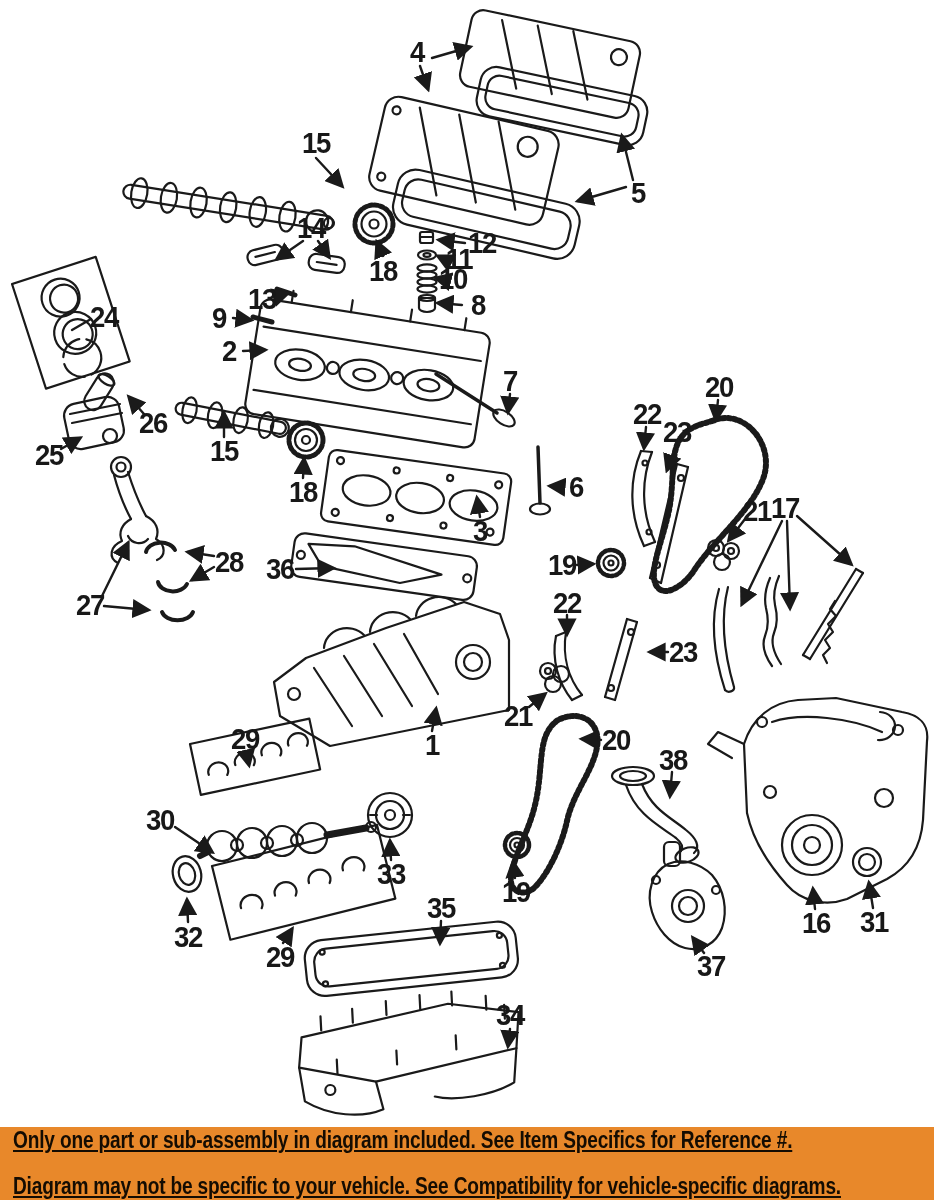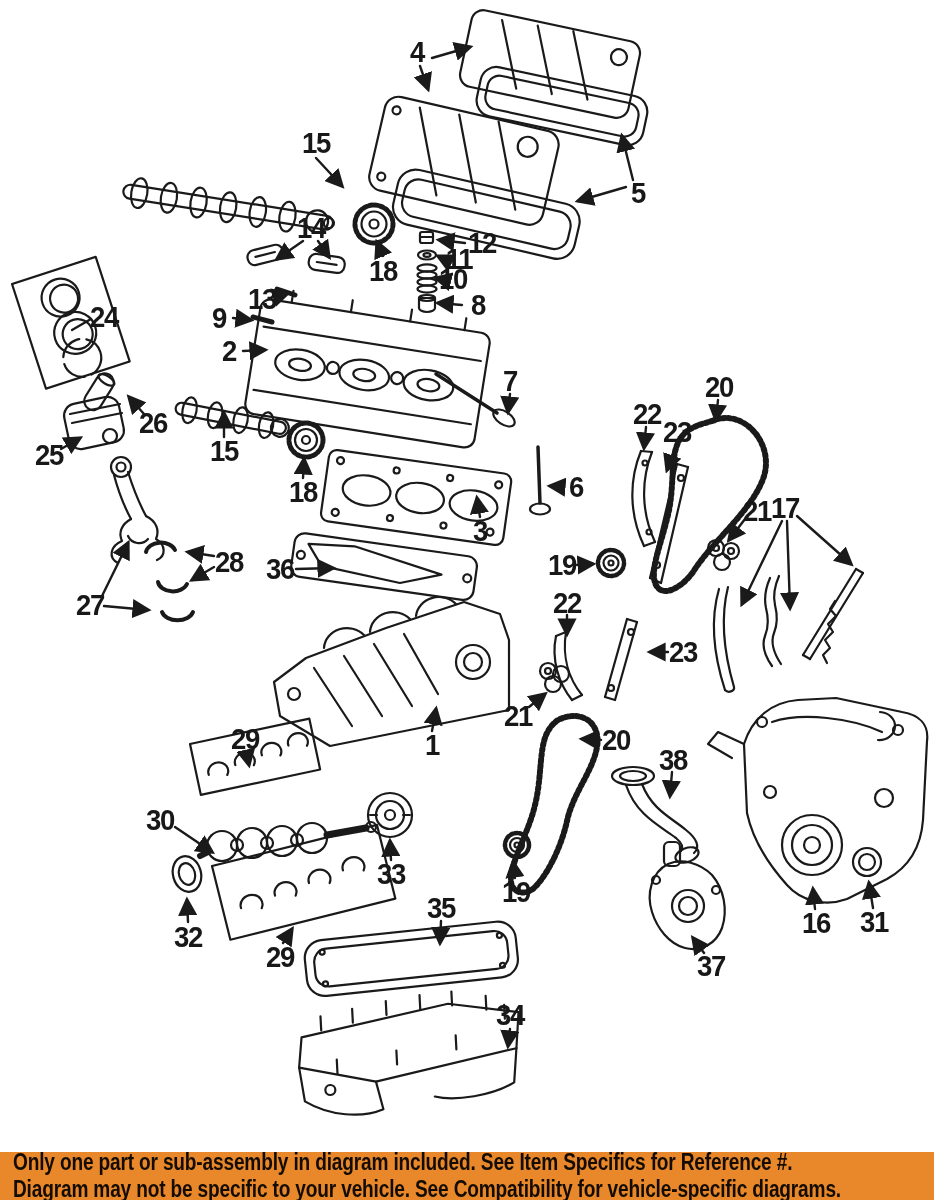--- a/index.html
+++ b/index.html
@@ -3,23 +3,23 @@
 <meta charset="utf-8">
 <style>
   html,body{margin:0;padding:0;background:#fff;}
   .page{position:relative;width:934px;height:1200px;background:#ffffff;overflow:hidden;
         font-family:"Liberation Sans",sans-serif;}
   .diagram{position:absolute;left:0;top:0;width:934px;height:1133px;}
   .diagram svg{position:absolute;left:0;top:0;}
   .callout{position:absolute;transform:translate(-50%,-50%) scaleX(.95);
            font-weight:700;font-size:29px;line-height:1;color:#181818;
            letter-spacing:-1.5px;white-space:nowrap;}
-  .banner{position:absolute;left:0;bottom:0;width:934px;height:48px;
-          display:flex;flex-direction:column;justify-content:center;
-          padding-left:13px;box-sizing:border-box;}
+  .banner{position:absolute;left:0;bottom:0;width:934px;height:73px;
+          display:flex;flex-direction:column;justify-content:space-between;
+          padding-left:13px;box-sizing:border-box;text-decoration:underline;}
   .banner-line{font-weight:700;font-size:23px;line-height:27px;white-space:nowrap;
                transform:scaleX(.83);transform-origin:0 50%;letter-spacing:-.2px;}
 </style>
 </head>
 <body>
 
 <div class="page">
   <div class="diagram">
 
     <svg width="934" height="1133" viewBox="0 0 934 1133">

